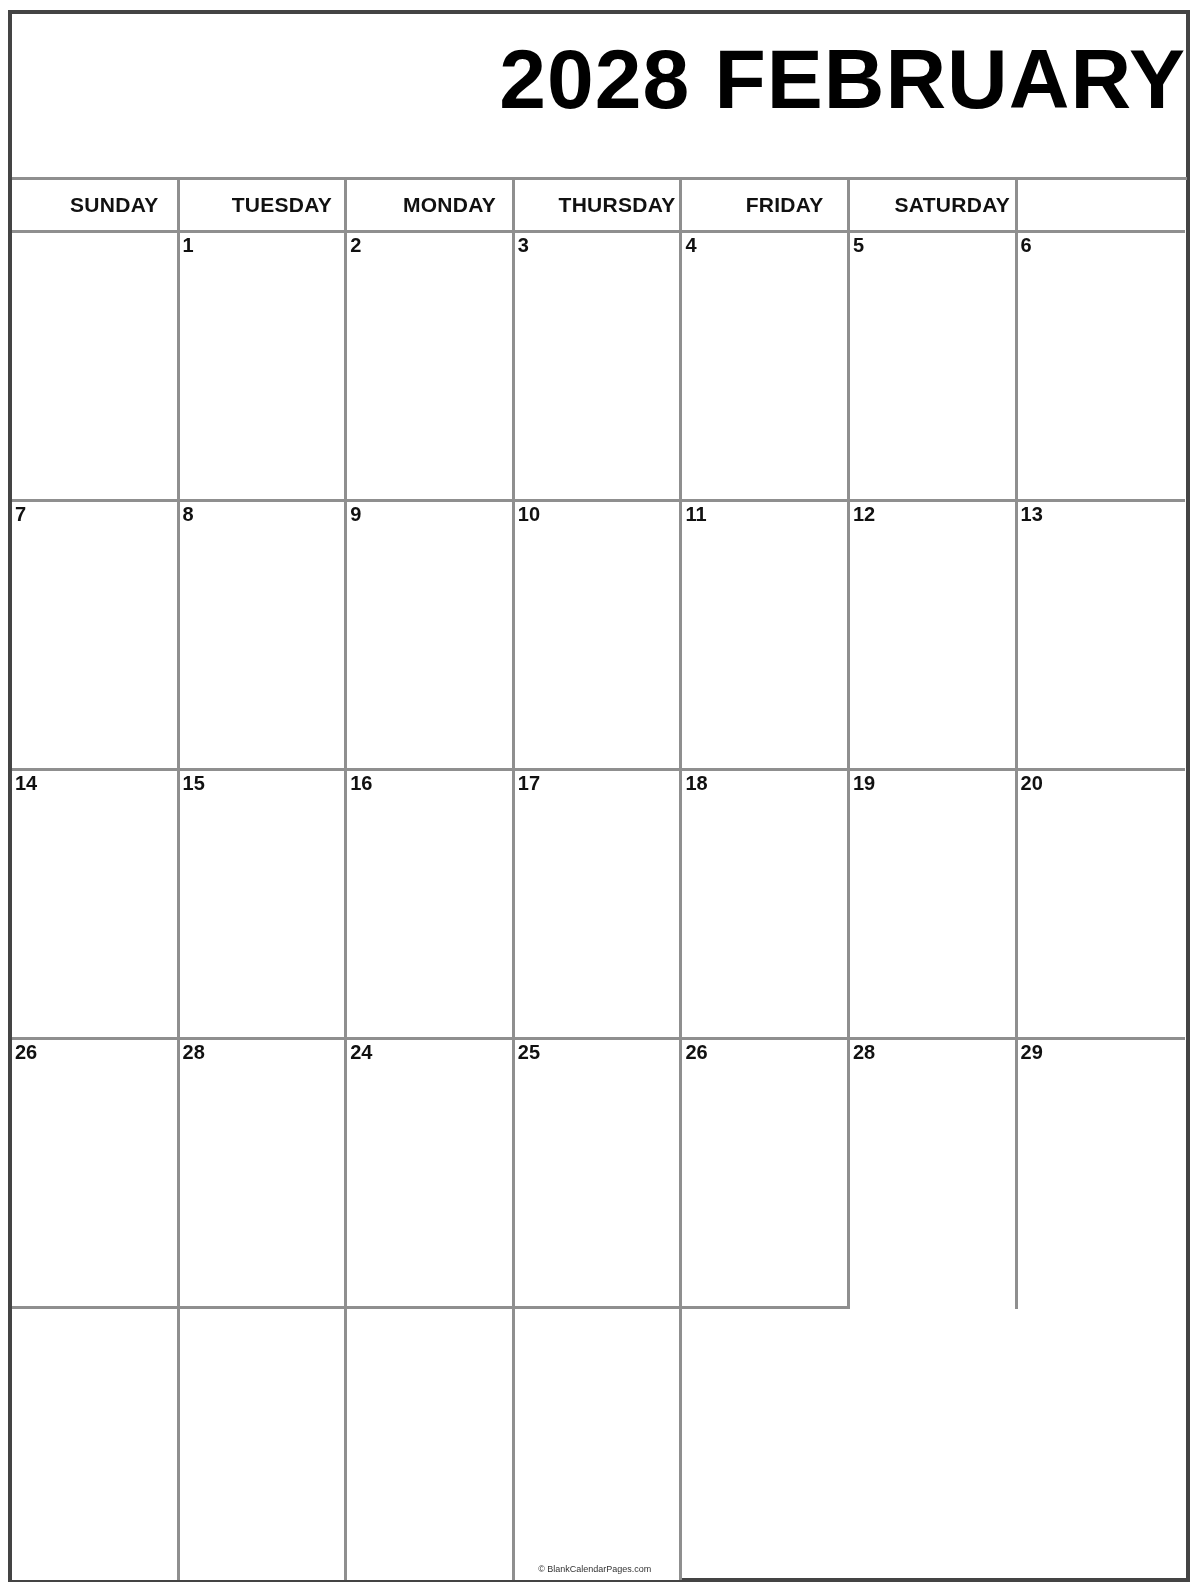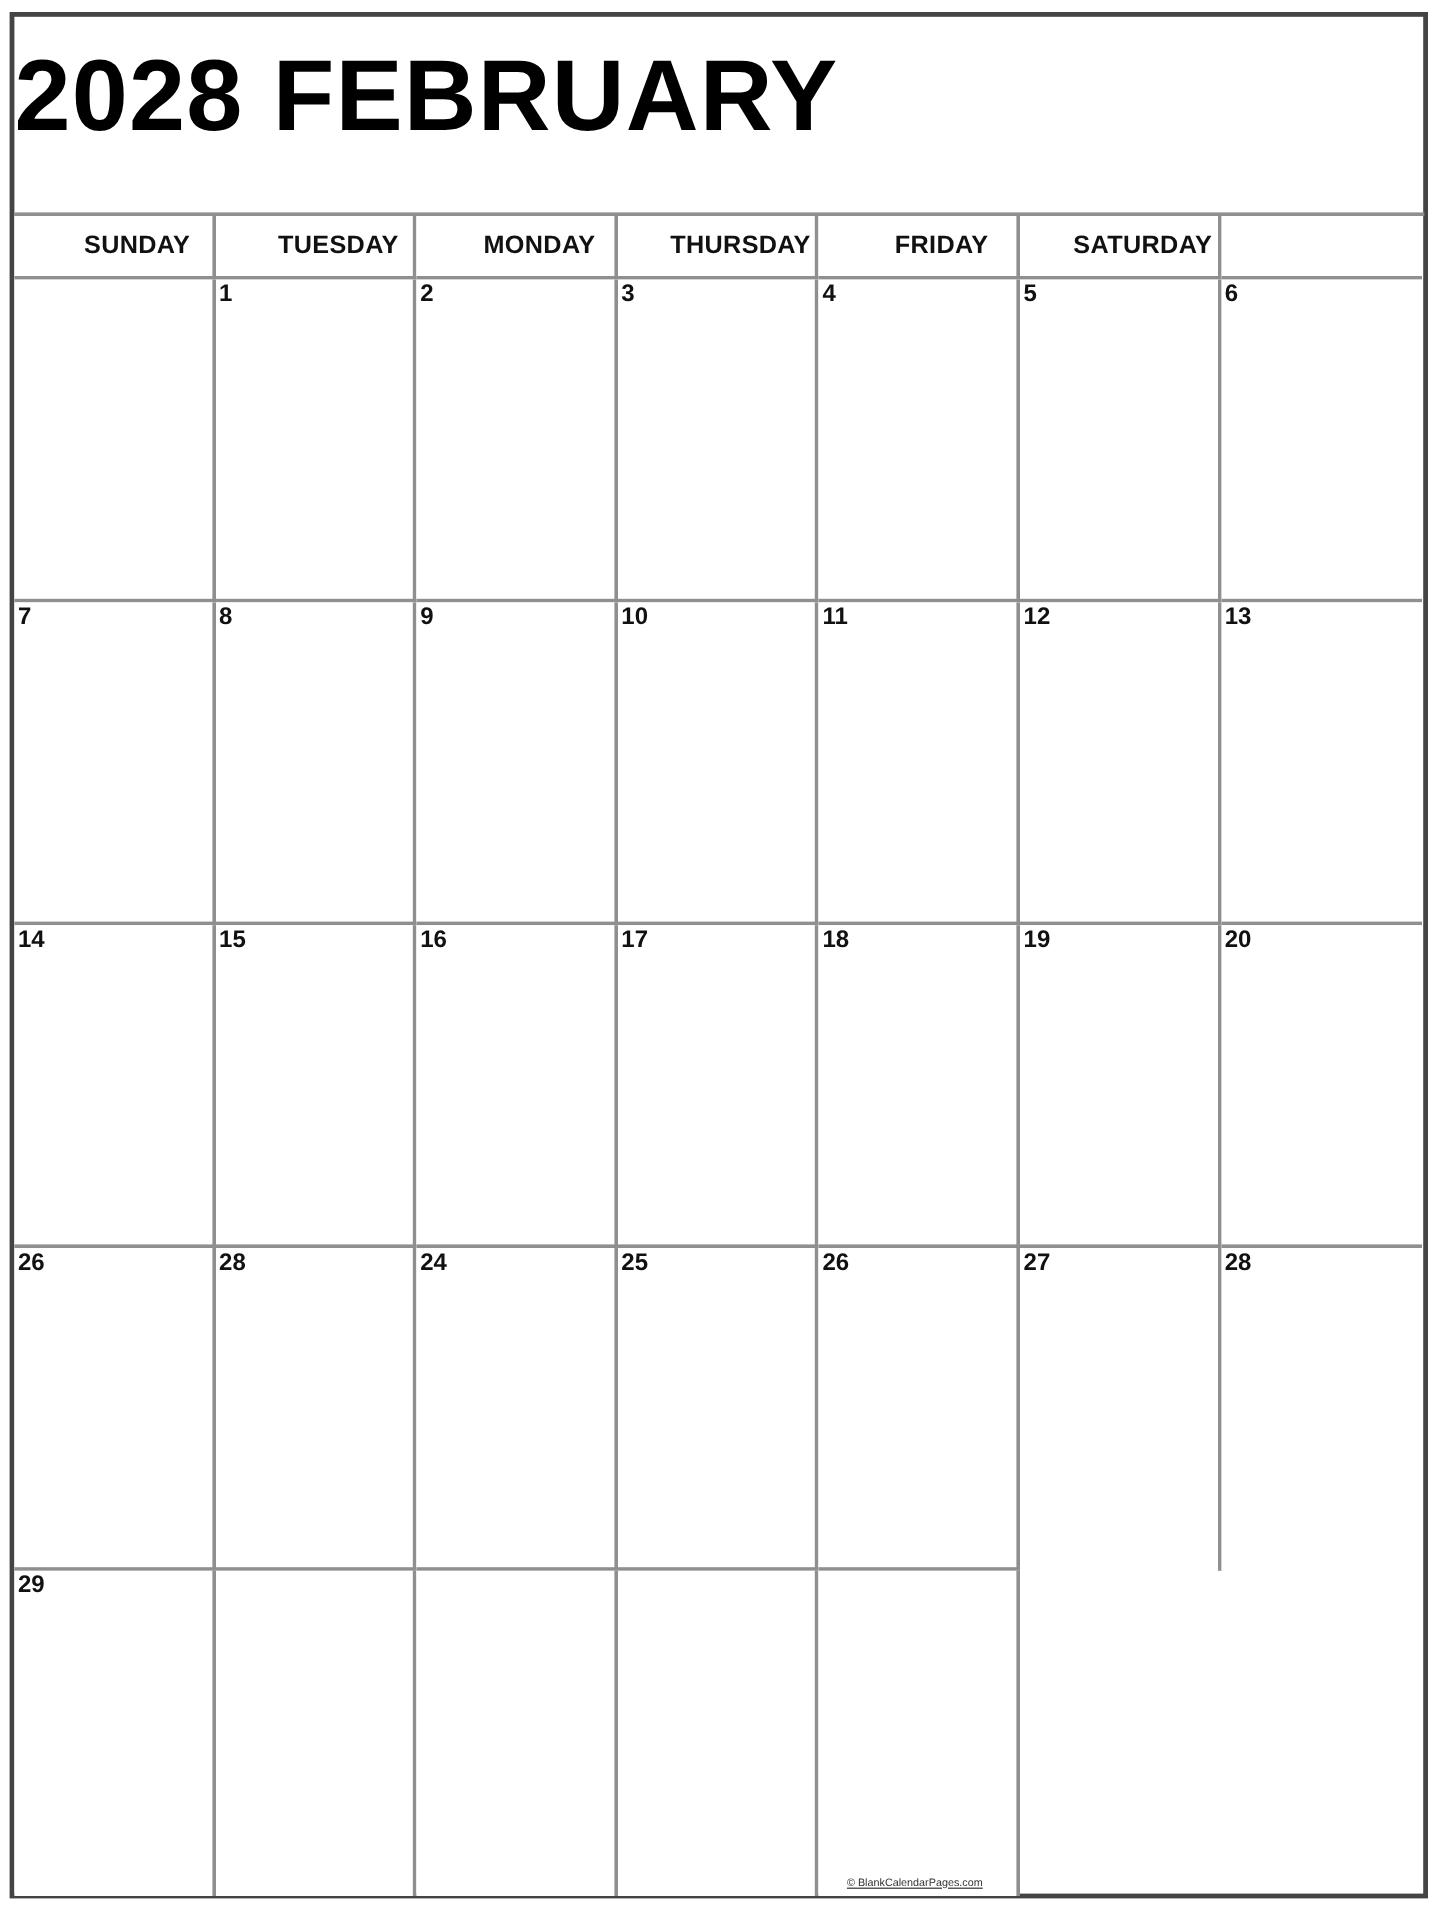--- a/index.html
+++ b/index.html
@@ -3,21 +3,21 @@
   <meta charset="utf-8">
   <style>
     html, body { margin: 0; padding: 0; background: #ffffff; }
     body { width: 1197px; height: 1591px; position: relative; overflow: hidden; font-family: "Liberation Sans", sans-serif; }
     .frame {
       position: absolute; left: 8px; top: 10px; width: 1182px; height: 1572px;
       box-sizing: border-box; border: 4px solid #444444; background: #fff;
     }
     .title-area {
       position: absolute; left: 0; top: 0; right: 0; height: 122px;
-      display: flex; align-items: center; justify-content: flex-start;
+      display: flex; align-items: center; justify-content: flex-end;
     }
     .title {
       font-weight: bold; font-size: 84px; color: #000; letter-spacing: 1px; line-height: 1;
       margin-top: 8px;
     }
     .grid {
       position: absolute; left: 0; top: 163px; width: 1175px;
       display: grid;
       grid-template-columns: repeat(7, 167.6px);
       grid-template-rows: 53px repeat(4, 269px) 271px;
@@ -30,21 +30,21 @@
     .grid .cell:nth-child(7n) { border-right: none; }
     .row-last { border-bottom: none; }
     .head {
       display: flex; align-items: center; justify-content: center;
       font-weight: bold; font-size: 21px; color: #111; letter-spacing: 0.3px; padding-left: 40px;
     }
     .day {
       position: absolute; left: 3px; top: 1px; font-weight: bold; font-size: 20px; color: #111;
     }
     .credit {
-      position: absolute; right: 28px; bottom: 6px; font-size: 9px; color: #333; text-decoration: underline;
+      position: absolute; right: 28px; bottom: 6px; font-size: 9px; color: #333;
     }
   </style>
 </head>
 <body>
 
 <div class="frame">
   <div class="title-area">
     <div class="title">2028 FEBRUARY</div>
   </div>
   <div class="grid">
@@ -134,23 +134,20 @@
         <span class="day">24</span>
       </div>
     <div class="cell">
         <span class="day">25</span>
       </div>
     <div class="cell">
         <span class="day">26</span>
       </div>
 
     <div class="cell row-last">
-        <span class="day">27</span>
-      </div>
-    <div class="cell row-last">
         <span class="day">28</span>
       </div>
     <div class="cell row-last">
         <span class="day">29</span>
       </div>
     <div class="cell row-last">
         <span class="day"></span>
       </div>
     <div class="cell row-last">
         <span class="day"></span>

